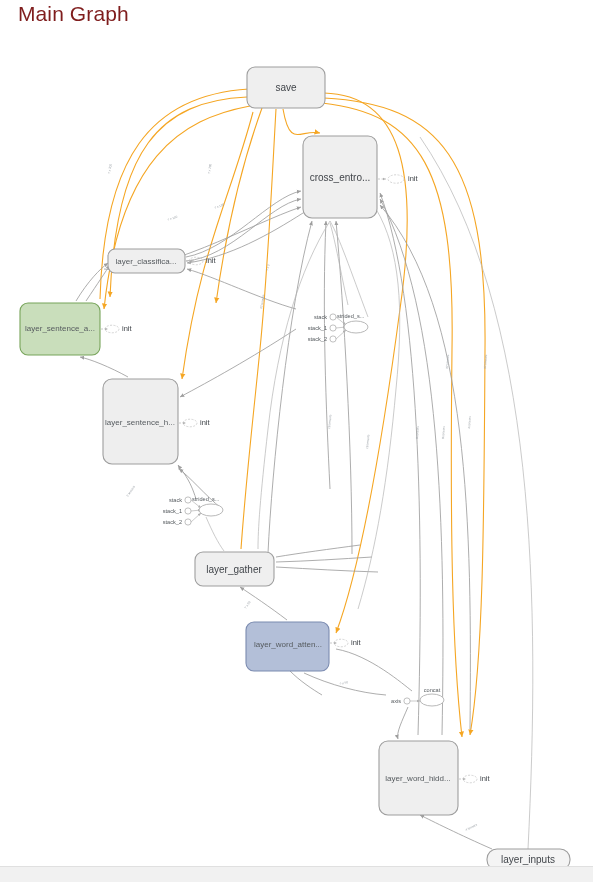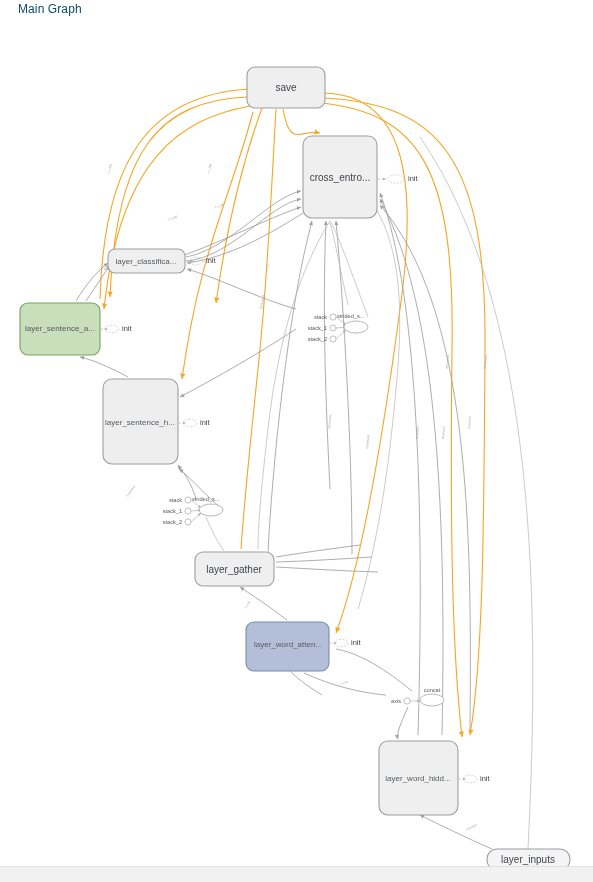--- a/index.html
+++ b/index.html
@@ -5,21 +5,21 @@
   html,body{margin:0;padding:0;}
   body{
     width:593px;height:882px;
     background:#ffffff;
     font-family:"Liberation Sans", sans-serif;
     overflow:hidden;
     position:relative;
   }
   #page-title{
     position:absolute;left:18px;top:2px;
-    font-size:12px;color:#0c4a6e;letter-spacing:.1px;
+    font-size:21px;color:#7f1d1d;letter-spacing:.1px;
     white-space:nowrap;
   }
   #canvas{position:absolute;left:0;top:9px;width:593px;height:610px;text-align:right;}
   #bottom-band{
     position:absolute;left:0;top:866px;width:593px;height:16px;
     background:#f1f1f1;border-top:1px solid #e0e0e0;
   }
   svg{position:absolute;left:0;top:0;width:593px;height:866px;overflow:visible;}
   .nlabel{
     font-family:"Liberation Sans", sans-serif;

